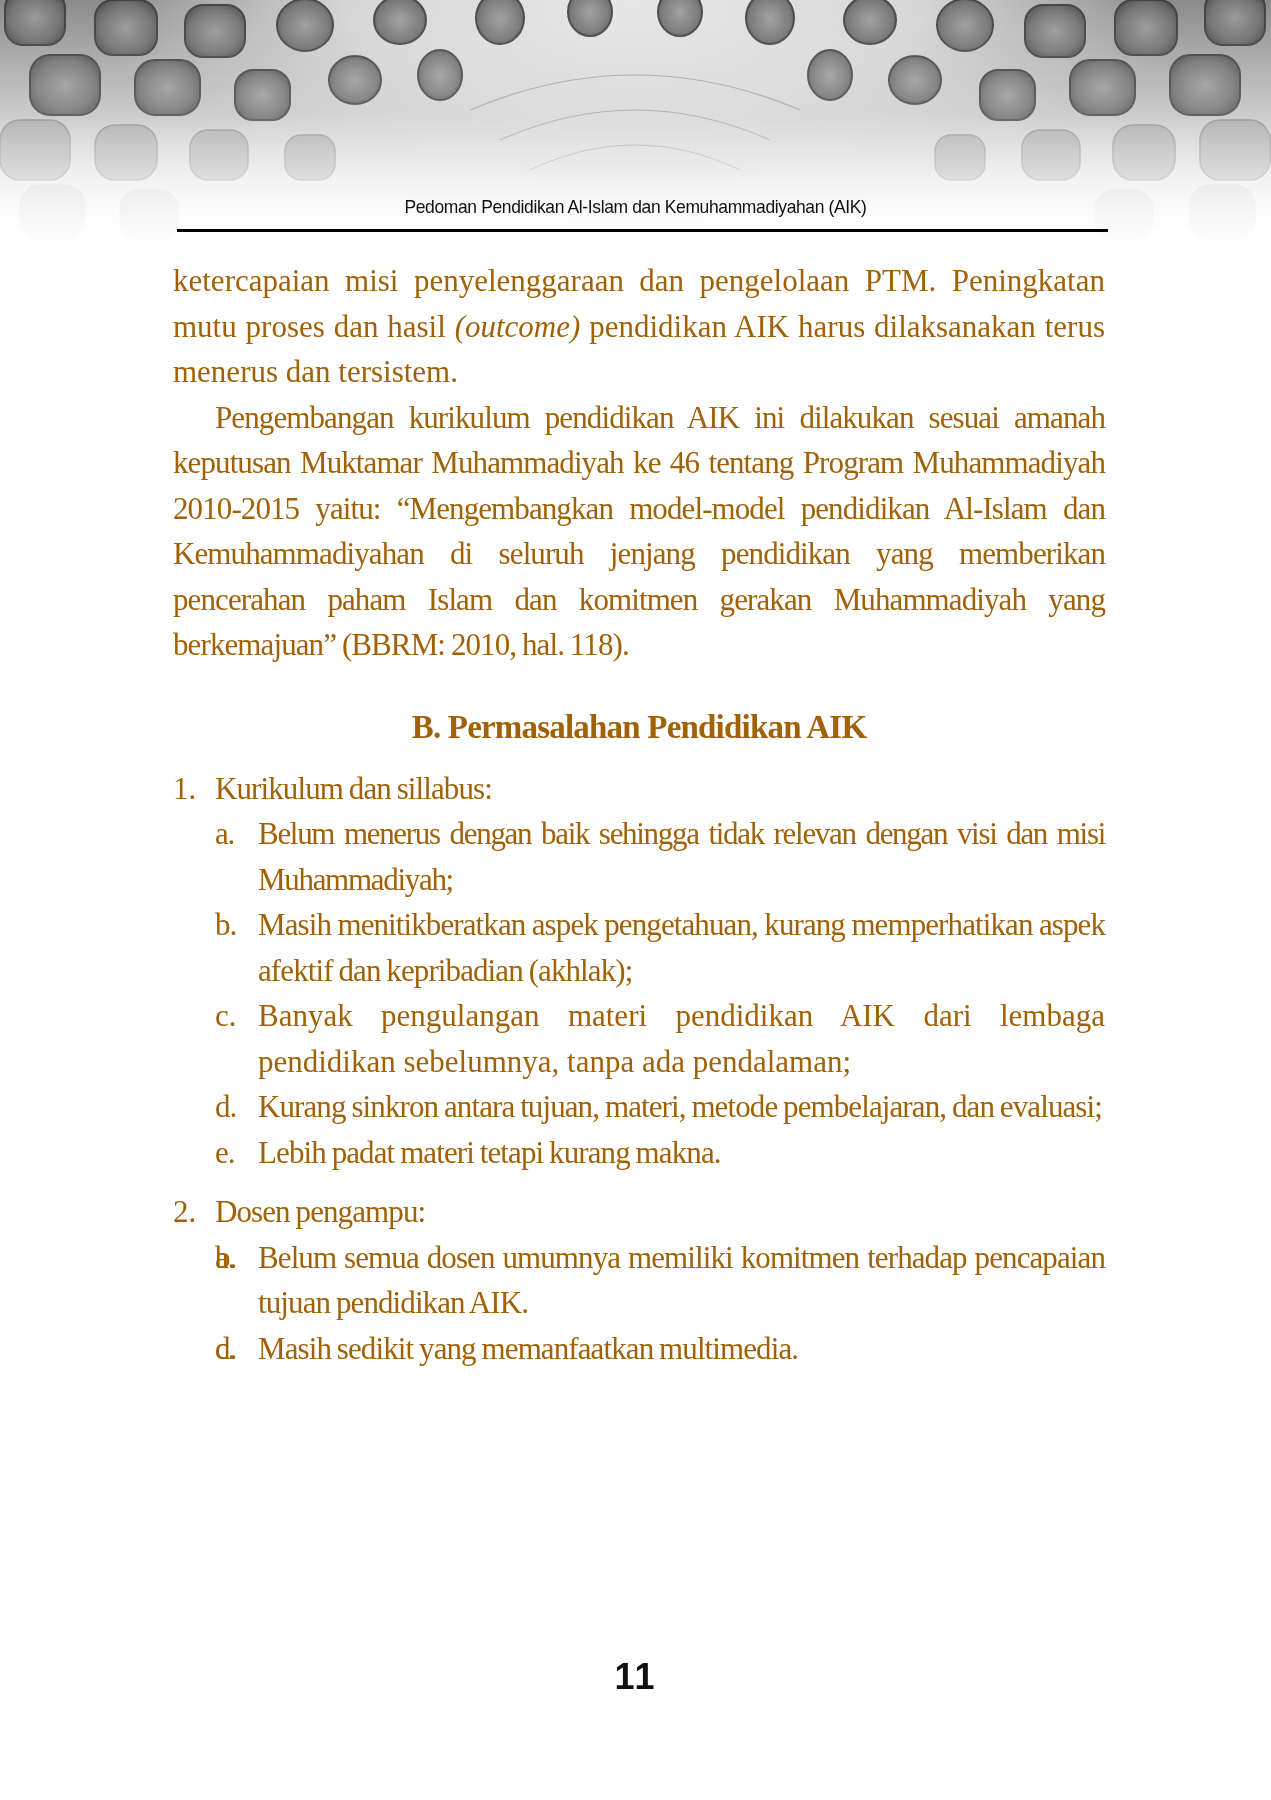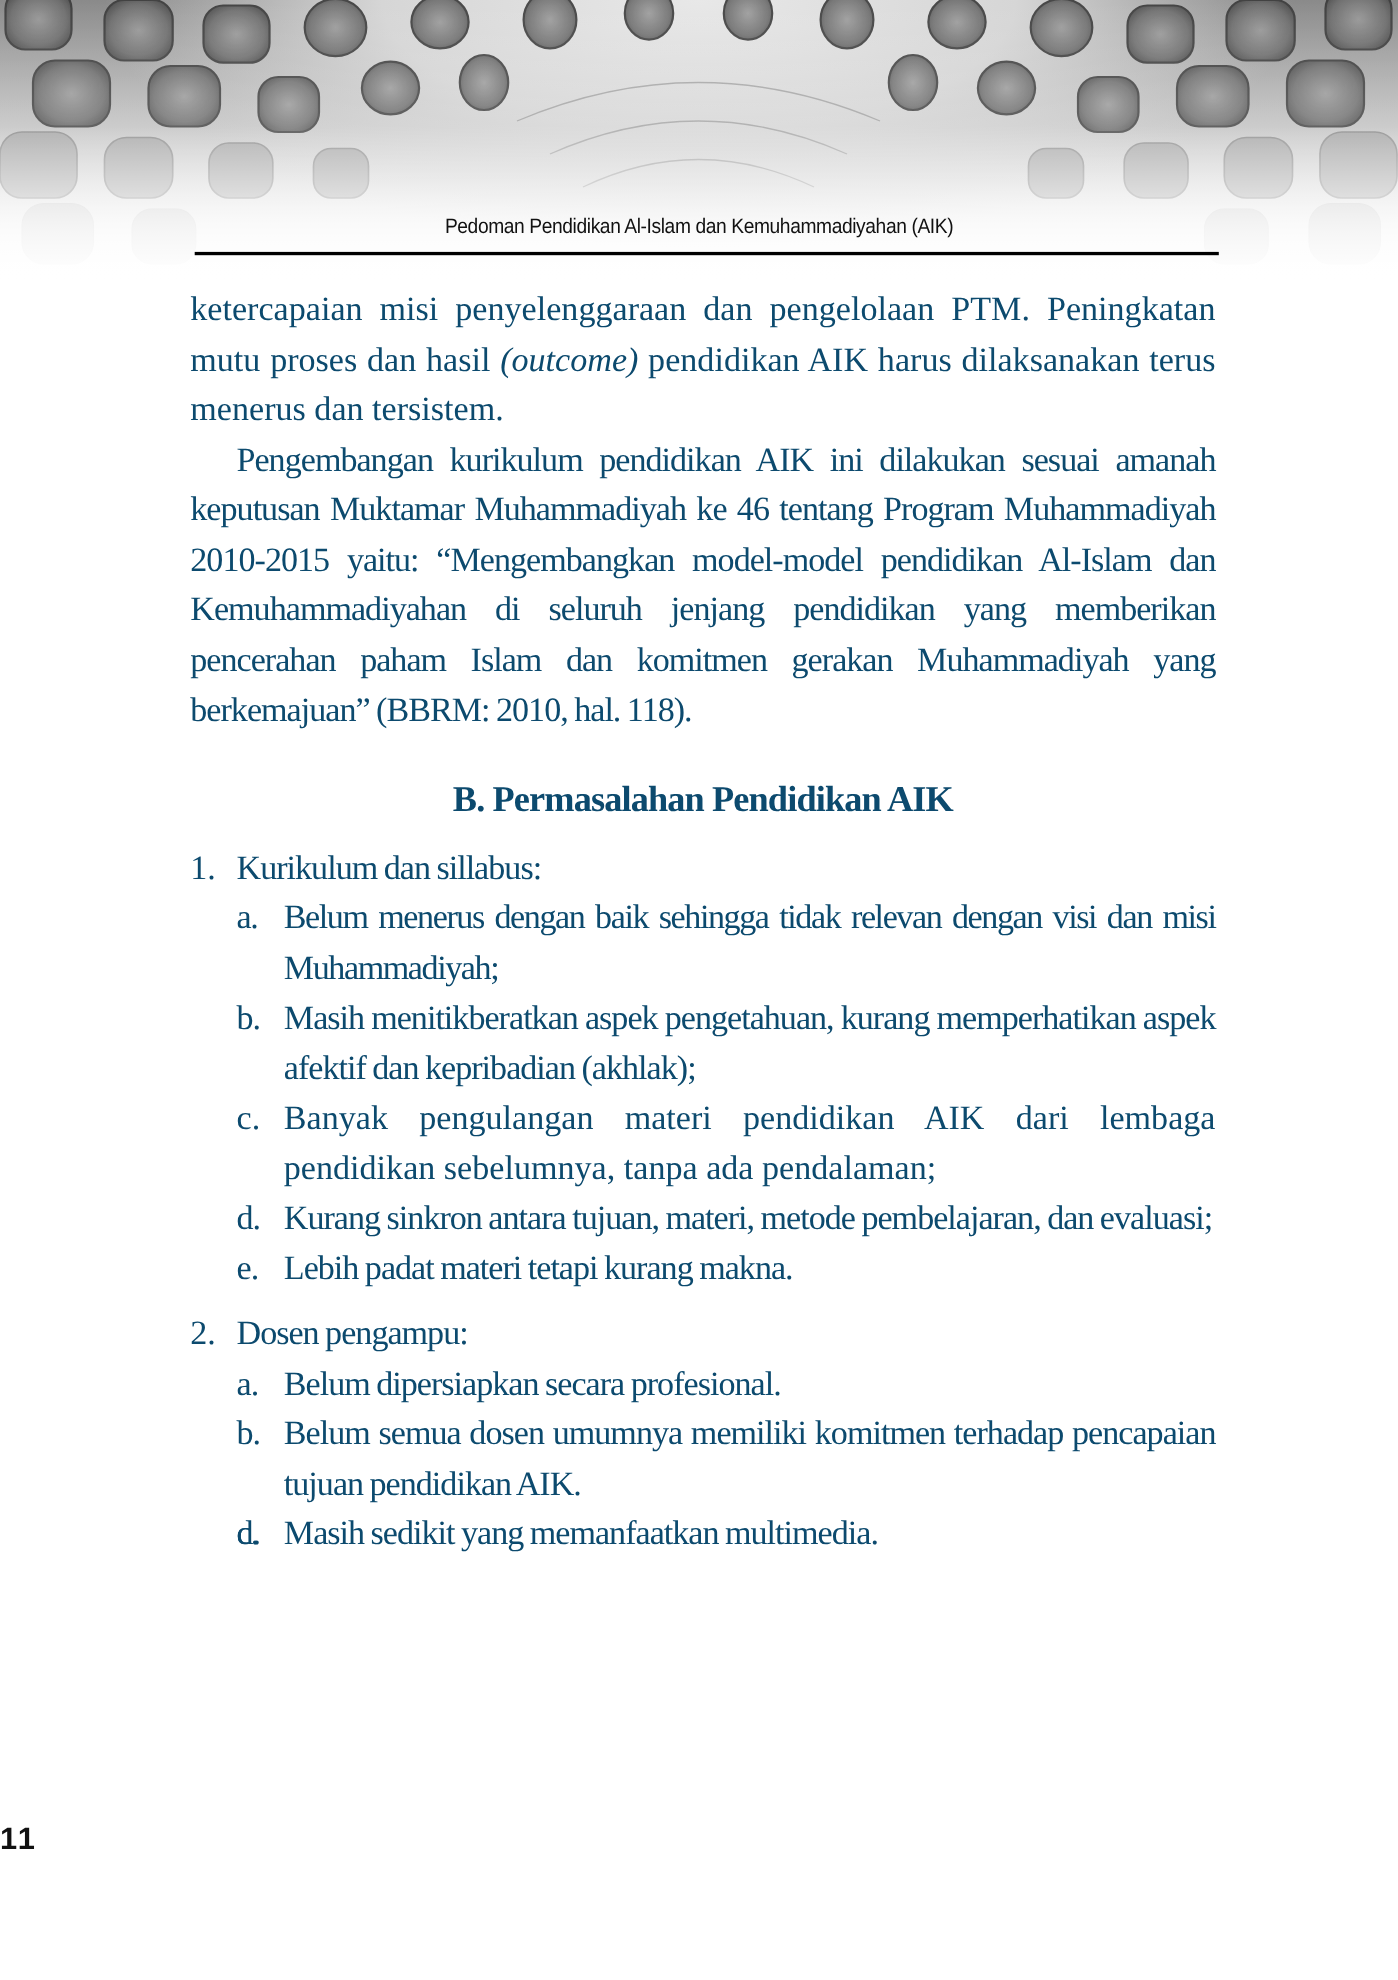--- a/index.html
+++ b/index.html
@@ -22,42 +22,42 @@
       font-family: "Liberation Sans", sans-serif; font-size: 19px; color: #111;
       letter-spacing: -0.4px; transform: scaleX(0.92);
     }
     .header-rule {
       position: absolute; left: 177px; top: 229px; width: 931px; height: 3px; background: #000;
     }
 
     .content {
       position: absolute; left: 173px; top: 258px; width: 932px;
       font-family: "Liberation Serif", serif; font-size: 31px; line-height: 45.5px;
-      color: #0c4a6e; text-align: justify;
+      color: #a16207; text-align: justify;
     }
     .content p { margin: 0; }
     .indent { text-indent: 42px; }
     .tight { letter-spacing: -0.9px; word-spacing: -1px; }
     .tighter { letter-spacing: -1.3px; word-spacing: -2px; }
 
     .section-heading {
       margin: 36px 0 12px 0; font-weight: bold; font-size: 33px; line-height: 46px;
       letter-spacing: -0.8px; text-align: center;
     }
     .list { margin: 16px 0 0 0; padding: 0; list-style: none; text-align: left; }
     .list-item { position: relative; padding-left: 42px; }
     .list-item + .list-item { margin-top: 14px; }
     .list-num { position: absolute; left: 0; top: 0; }
     .sublist { margin: 0; padding: 0; list-style: none; }
     .sub-item { position: relative; padding-left: 43px; text-align: justify; }
     .sub-letter { position: absolute; left: 0; top: 0; }
 
     .page-number {
-      position: absolute; left: 0; width: 1271px; top: 1656px; text-align: left;
-      font-family: "Liberation Sans", sans-serif; font-weight: bold; font-size: 28px;
+      position: absolute; left: 0; width: 1271px; top: 1656px; text-align: center;
+      font-family: "Liberation Sans", sans-serif; font-weight: bold; font-size: 36px;
       letter-spacing: 2px; color: #111;
     }
   </style>
 </head>
 <body>
 
 <div class="header-band">
   <svg width="1271" height="255">
     <defs>
       <radialGradient id="tile" cx="50%" cy="50%" r="60%">
@@ -140,21 +140,21 @@
         <li class="sub-item tight"><span class="sub-letter">b.</span><span>Masih menitikberatkan aspek pengetahuan, kurang memperhatikan aspek afektif dan kepribadian (akhlak);</span></li>
         <li class="sub-item"><span class="sub-letter">c.</span><span>Banyak pengulangan materi pendidikan AIK dari lembaga pendidikan sebelumnya, tanpa ada pendalaman;</span></li>
         <li class="sub-item tight"><span class="sub-letter">d.</span><span>Kurang sinkron antara tujuan, materi, metode pembelajaran, dan evaluasi;</span></li>
         <li class="sub-item tight"><span class="sub-letter">e.</span><span>Lebih padat materi tetapi kurang makna.</span></li>
       </ul>
     </li>
     <li class="list-item">
       <span class="list-num">2.</span>
       <span class="tight">Dosen pengampu:</span>
       <ul class="sublist">
-        <li class="sub-item tight"><span class="sub-letter">a.</span><span>Belum dipersiapkan secara profesional.</span></li>
+        <li class="sub-item tight"><span class="sub-letter">a.</span></li>
         <li class="sub-item tight"><span class="sub-letter">b.</span><span>Belum semua dosen umumnya memiliki komitmen terhadap pencapaian tujuan pendidikan AIK.</span></li>
         <li class="sub-item tight"><span class="sub-letter">c.</span></li>
         <li class="sub-item tight"><span class="sub-letter">d.</span><span>Masih sedikit yang memanfaatkan multimedia.</span></li>
       </ul>
     </li>
   </ul>
 </div>
 
 <div class="page-number">11</div>
 

